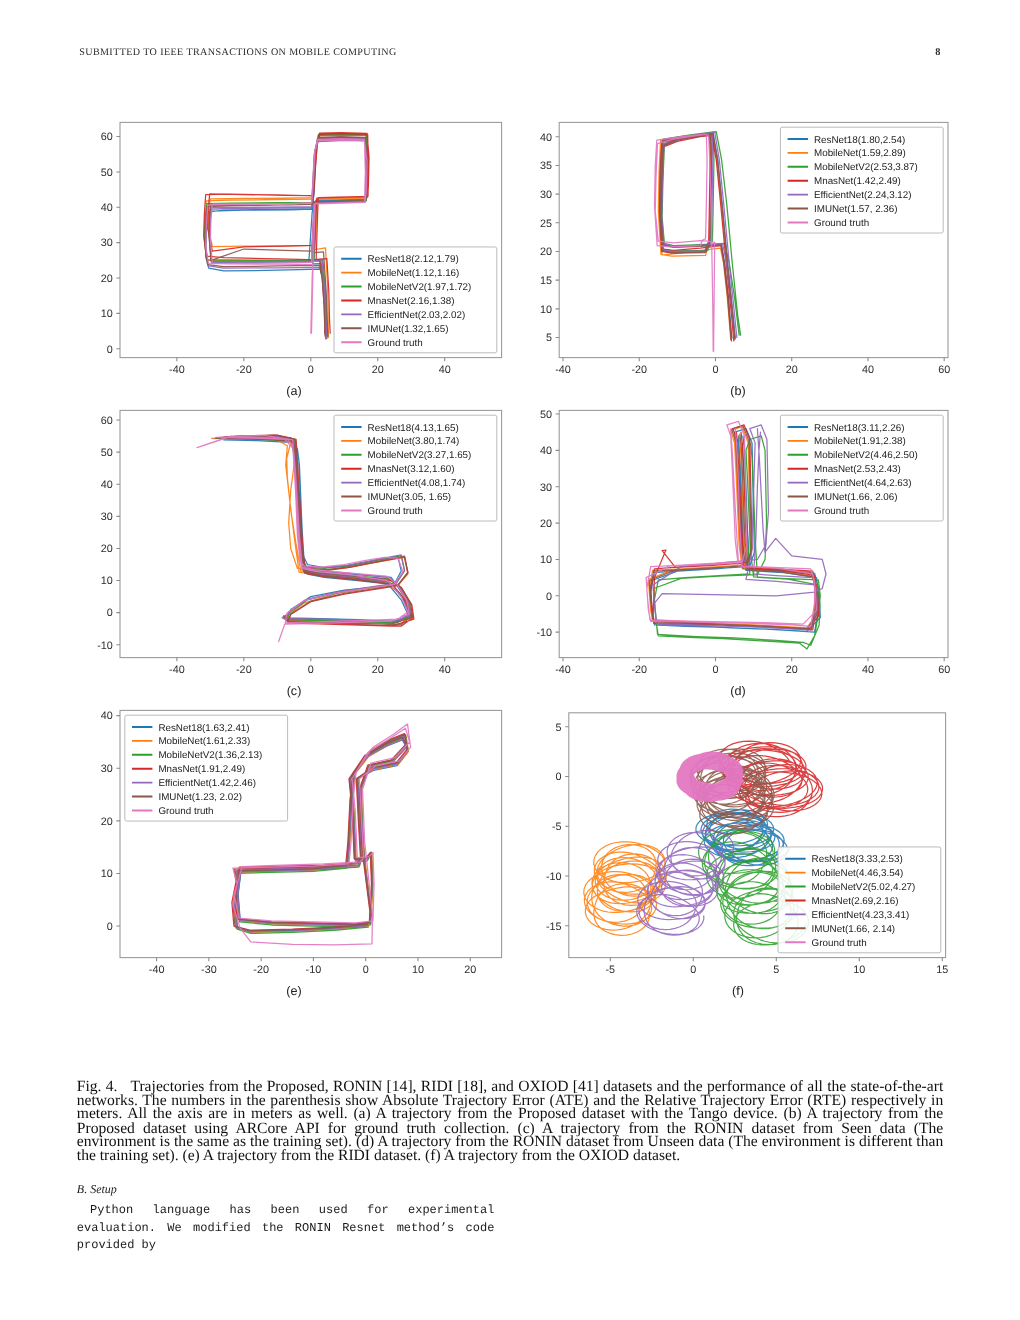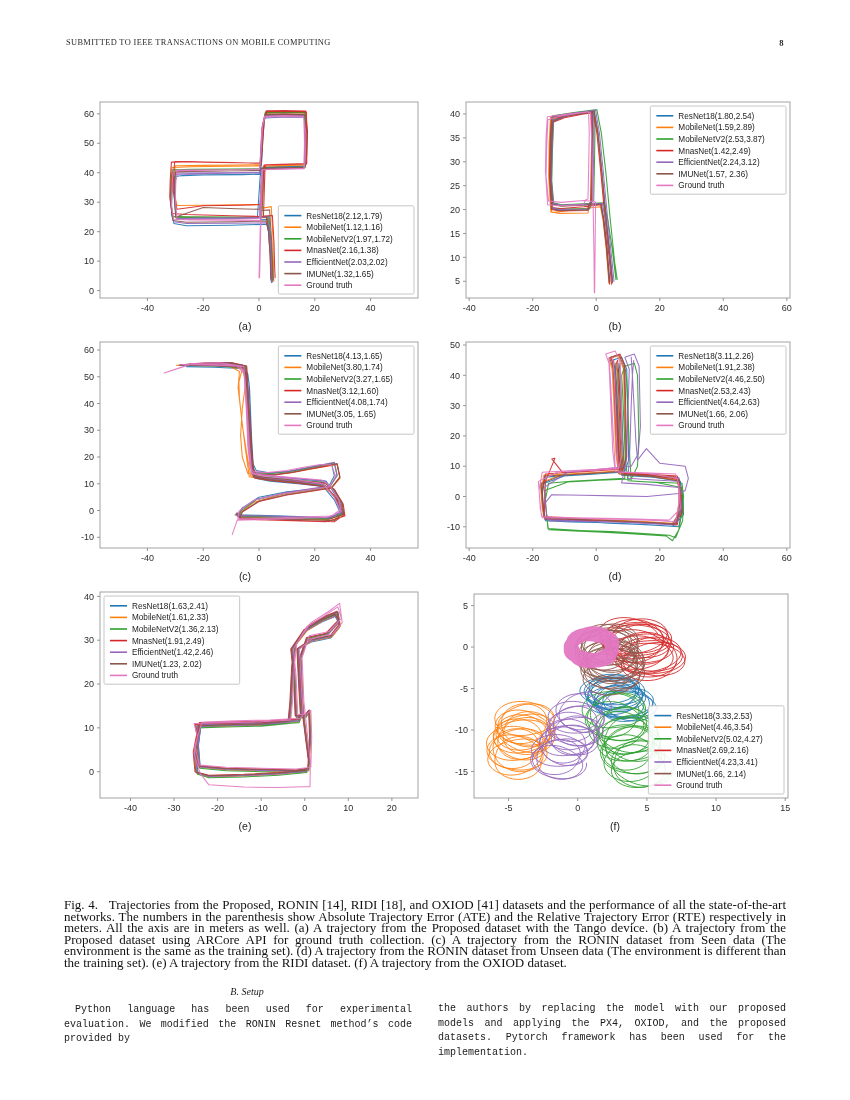--- a/index.html
+++ b/index.html
@@ -6,21 +6,21 @@
   body{
     width:850px;height:1100px;background:#ffffff;
     font-family:"Liberation Serif", serif;
     color:#1a1a1a;overflow:hidden;position:relative;
   }
   .page{width:850px;height:1100px;position:relative;}
 
   
   .runhead{
     position:absolute;left:66px;top:38px;width:718px;
-    display:flex;justify-content:space-between;align-items:flex-start;
+    display:flex;justify-content:space-between;align-items:center;
     font-family:"Liberation Serif", serif;
     font-size:8.4px;letter-spacing:.35px;
     font-variant:small-caps;
     color:#2b2b2b;
   }
   .runhead .pg{font-size:8.6px;font-weight:bold;font-variant:normal;}
 
   
   .figure{position:absolute;left:60px;top:92px;width:790px;}
   .fig-row{display:flex;}
@@ -45,21 +45,21 @@
   .caption .lead{font-variant:normal;}
 
   
   .body-cols{
     position:absolute;left:64px;top:986px;width:722px;
     display:flex;gap:26px;
   }
   .col{width:348px;}
   .sec-head{
     font-family:"Liberation Serif", serif;
-    font-style:italic;font-size:10px;margin:0 0 6px 18px;text-align:center;
+    font-style:italic;font-size:10px;margin:0 0 6px 0;
   }
   .para{
     font-family:Liberation Mono, monospace;
     font-size:10px;line-height:14.6px;text-align:justify;margin:0;
   }
   .para.indent{text-indent:11px;}
   .col-right .para{text-align:justify;}
   .spacer-head{height:16px;}
 </style>
 </head>
@@ -466,19 +466,15 @@
   <div class="caption">
     <span class="lead">Fig. 4.</span>
     <span>&nbsp;&nbsp;</span><span>Trajectories from the Proposed, RONIN [14], RIDI [18], and OXIOD [41] datasets and the performance of all the state-of-the-art networks. The numbers in the parenthesis show Absolute Trajectory Error (ATE) and the Relative Trajectory Error (RTE) respectively in meters. All the axis are in meters as well. (a) A trajectory from the Proposed dataset with the Tango device. (b) A trajectory from the Proposed dataset using ARCore API for ground truth collection. (c) A trajectory from the RONIN dataset from Seen data (The environment is the same as the training set). (d) A trajectory from the RONIN dataset from Unseen data (The environment is different than the training set). (e) A trajectory from the RIDI dataset. (f) A trajectory from the OXIOD dataset.</span>
   </div>
 
   <div class="body-cols">
     <div class="col col-left">
       <div class="sec-head">B.  Setup</div>
       <p class="para indent">Python language has been used for experimental evaluation. We modified the RONIN Resnet method’s code provided by</p>
     </div>
-    <div class="col col-right">
-      <div class="spacer-head"></div>
-      <p class="para">the authors by replacing the model with our proposed models and applying the PX4, OXIOD, and the proposed datasets. Pytorch framework has been used for the implementation.</p>
-    </div>
   </div>
 
 </div>
 
 </body></html>

